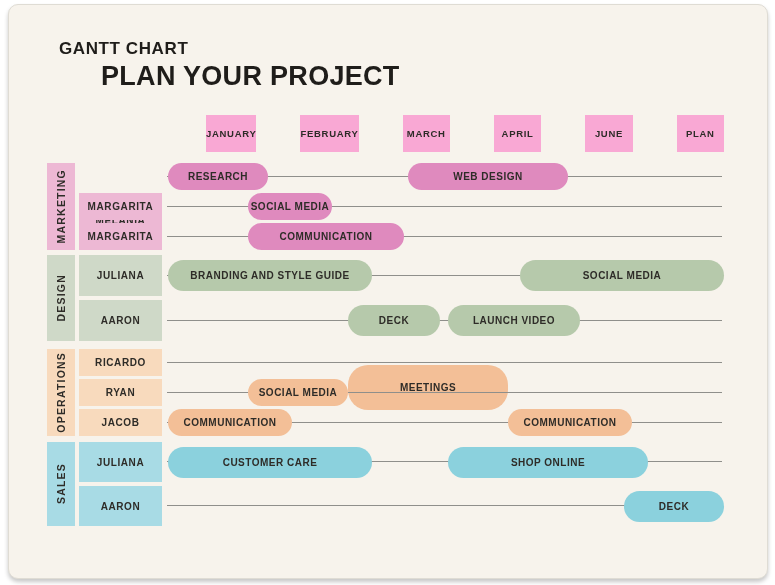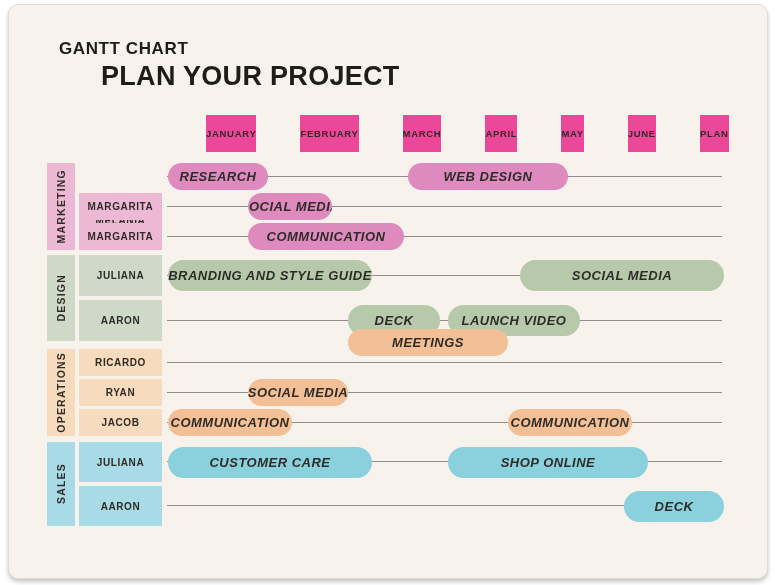--- a/index.html
+++ b/index.html
@@ -18,21 +18,21 @@
   }
   .main-title {
     position:absolute; left:48px; top:56px; font-size:27px; font-weight:700;
     letter-spacing:0.3px; color:#1f1d1a;margin-left:44px;
   }
   .months-header {
     position:absolute; left:155px; top:110px; width:560px; height:37px;
     display:flex; gap:2px;
   }
   .month-cell {
-    flex:1; background:#ec4899; display:flex; align-items:center; justify-content:center;
+    flex:1; background:#f9a8d4; display:flex; align-items:center; justify-content:center;
     font-size:9.5px; font-weight:700; letter-spacing:0.7px; color:#2e2c28;margin-left:42px;
   }
   .group-cell {
     position:absolute; left:38px; width:28px;
     display:flex; align-items:center; justify-content:center;
   }
   .group-cell span {
     writing-mode:vertical-rl; transform:rotate(180deg);
     font-size:10.5px; font-weight:700; letter-spacing:1.2px; color:#2e2c28;
     white-space:nowrap;
@@ -41,37 +41,36 @@
     position:absolute; left:70px; width:83px;
     display:flex; align-items:center; justify-content:center;
     font-size:10px; font-weight:700; letter-spacing:0.6px; color:#2e2c28;
   }
   .row-line {
     position:absolute; left:158px; width:555px; height:0;
     border-top:1.5px solid #8f8f8b;
   }
   .task-pill {
     position:absolute; display:flex; align-items:center; justify-content:center;
-    font-size:13px; font-weight:700; letter-spacing:0.5px; color:#2e2c28;
-    border-radius:20px; white-space:nowrap; overflow:hidden;font-style:italic;
+    font-size:10px; font-weight:700; letter-spacing:0.5px; color:#2e2c28;
+    border-radius:20px; white-space:nowrap; overflow:hidden;
   }
 </style>
 </head>
 <body>
 
 <div class="page">
   <div class="card">
     <div class="eyebrow">GANTT CHART</div>
     <div class="main-title">PLAN YOUR PROJECT</div>
     <div class="months-header">
         <div class="month-cell">JANUARY</div>
         <div class="month-cell">FEBRUARY</div>
         <div class="month-cell">MARCH</div>
         <div class="month-cell">APRIL</div>
-        <div class="month-cell">MAY</div>
         <div class="month-cell">JUNE</div>
         <div class="month-cell">PLAN</div>
       </div>
     <div>
         <div class="group-cell" style="top: 158px; height: 87px; background: rgb(237, 184, 212);">
           <span>MARKETING</span>
         </div>
         <div class="name-cell" style="top: 158px; height: 27px; background: rgb(237, 184, 212); margin-top: 44px;">MELANIA</div>
         <div class="row-line" style="top: 170.5px; border-top-color: rgb(143, 143, 139);"></div>
         <div class="task-pill" style="left: 159px; width: 100px; top: 158px; height: 27px; background: rgb(223, 138, 190);">RESEARCH</div>
@@ -91,21 +90,21 @@
         <div class="task-pill" style="left: 511px; width: 204px; top: 255px; height: 31px; background: rgb(182, 201, 171);">SOCIAL MEDIA</div>
         <div class="name-cell" style="top: 295px; height: 41px; background: rgb(207, 217, 200);">AARON</div>
         <div class="row-line" style="top: 314.5px; border-top-color: rgb(143, 143, 139);"></div>
         <div class="task-pill" style="left: 339px; width: 92px; top: 300px; height: 31px; background: rgb(182, 201, 171);">DECK</div>
         <div class="task-pill" style="left: 439px; width: 132px; top: 300px; height: 31px; background: rgb(182, 201, 171);">LAUNCH VIDEO</div>
         <div class="group-cell" style="top: 344px; height: 87px; background: rgb(248, 218, 189);">
           <span>OPERATIONS</span>
         </div>
         <div class="name-cell" style="top: 344px; height: 27px; background: rgb(248, 218, 189);">RICARDO</div>
         <div class="row-line" style="top: 356.5px; border-top-color: rgb(143, 143, 139);"></div>
-        <div class="task-pill" style="left: 339px; width: 160px; top: 324px; height: 27px; background: rgb(243, 191, 151);">MEETINGS</div>
+        <div class="task-pill" style="left: 339px; width: 160px; top: 360px; height: 45px; background: rgb(243, 191, 151);">MEETINGS</div>
         <div class="name-cell" style="top: 374px; height: 27px; background: rgb(248, 218, 189); text-align: center;">RYAN</div>
         <div class="row-line" style="top: 386.5px; border-top-color: rgb(143, 143, 139);"></div>
         <div class="task-pill" style="left: 239px; width: 100px; top: 374px; height: 27px; background: rgb(243, 191, 151);">SOCIAL MEDIA</div>
         <div class="name-cell" style="top: 404px; height: 27px; background: rgb(248, 218, 189);">JACOB</div>
         <div class="row-line" style="top: 416.5px; border-top-color: rgb(143, 143, 139);"></div>
         <div class="task-pill" style="left: 159px; width: 124px; top: 404px; height: 27px; background: rgb(243, 191, 151);">COMMUNICATION</div>
         <div class="task-pill" style="left: 499px; width: 124px; top: 404px; height: 27px; background: rgb(243, 191, 151);">COMMUNICATION</div>
         <div class="group-cell" style="top: 437px; height: 84px; background: rgb(168, 219, 229);">
           <span>SALES</span>
         </div>

